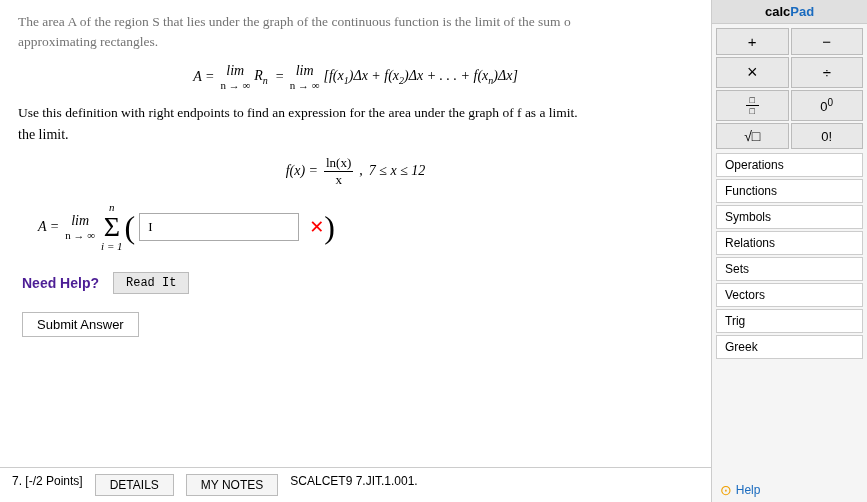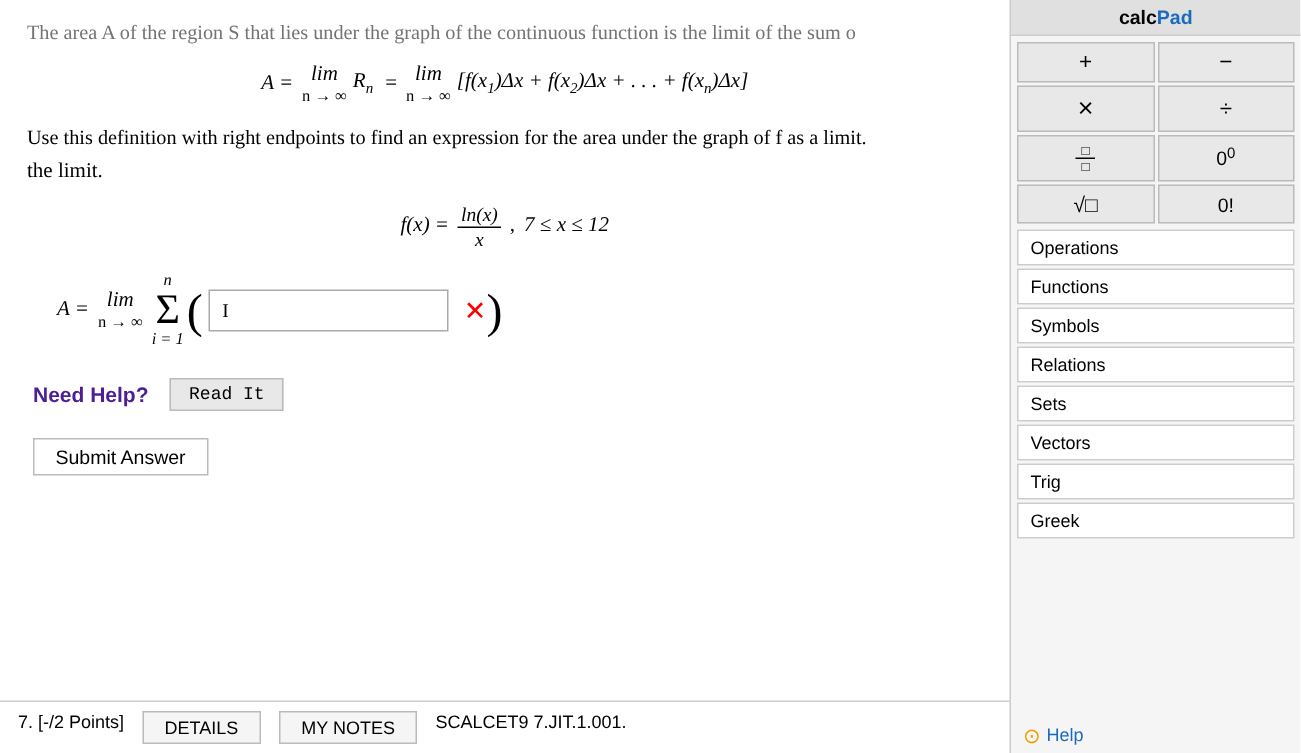--- a/index.html
+++ b/index.html
@@ -166,21 +166,21 @@
     }
 
     .scalcet-label {
       font-size: 12px;
       font-family: Arial, sans-serif;
       color: #000;
     }
 
     
     .calcpad-panel {
-      width: 194px;
+      width: 156px;
       border-left: 1px solid #ccc;
       display: flex;
       flex-direction: column;
       background: #f5f5f5;
       position: relative;
     }
 
     .calcpad-title {
       background: #e0e0e0;
       border-bottom: 1px solid #ccc;
@@ -261,38 +261,38 @@
       cursor: pointer;
       color: #1a6bbf;
       margin-top: auto;
     }
 
     
     .math-frac {
       display: inline-flex;
       flex-direction: column;
       align-items: center;
-      font-style: italic;
       vertical-align: middle;
     }
     .math-frac .num { border-bottom: 1px solid #000; padding: 0 2px; font-size: 13px; }
     .math-frac .den { padding: 0 2px; font-size: 13px; }
 
     sup { font-size: 10px; }
     sub { font-size: 10px; }
   </style>
 </head>
 <body>
 
 <div class="main-container">
 
   <div class="content-area">
 
     <div class="intro-text">
       <span>The area A of the region S that lies under the graph of the continuous function is the limit of the sum o</span><br>
+      <span>approximating rectangles.</span>
     </div>
 
     <div class="formula-block">
       <span style="font-style:italic; font-size:14px; margin-right:6px;">A =</span>
       <span style="display:inline-flex;flex-direction:column;align-items:center;margin-right:4px;">
         <span style="font-size:14px;font-style:italic;">lim</span>
         <span style="font-size:11px;">n → ∞</span>
       </span>
       <span style="font-style:italic;font-size:14px;margin-right:2px;">R<sub>n</sub></span>
       <span style="font-size:14px;margin:0 6px;">=</span>

